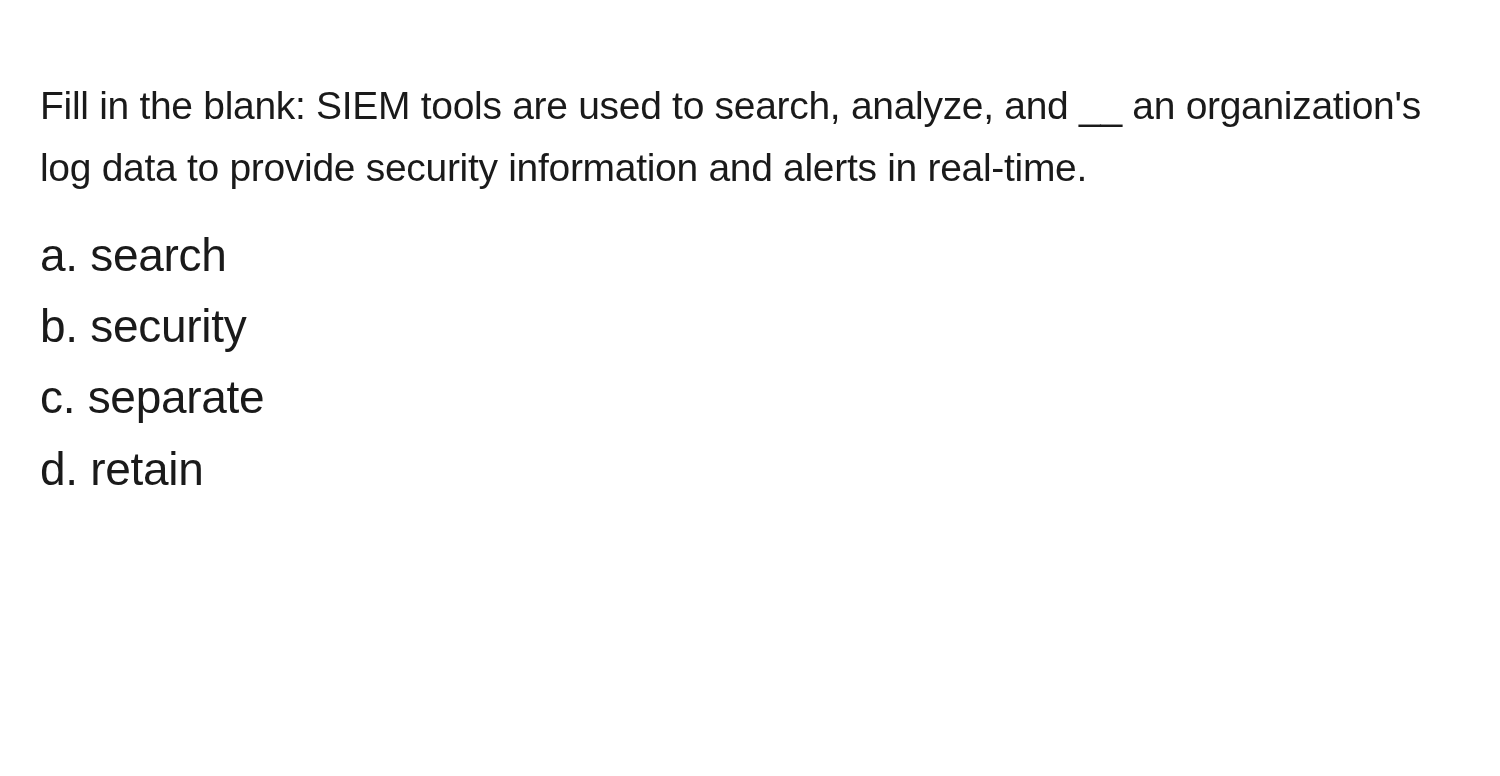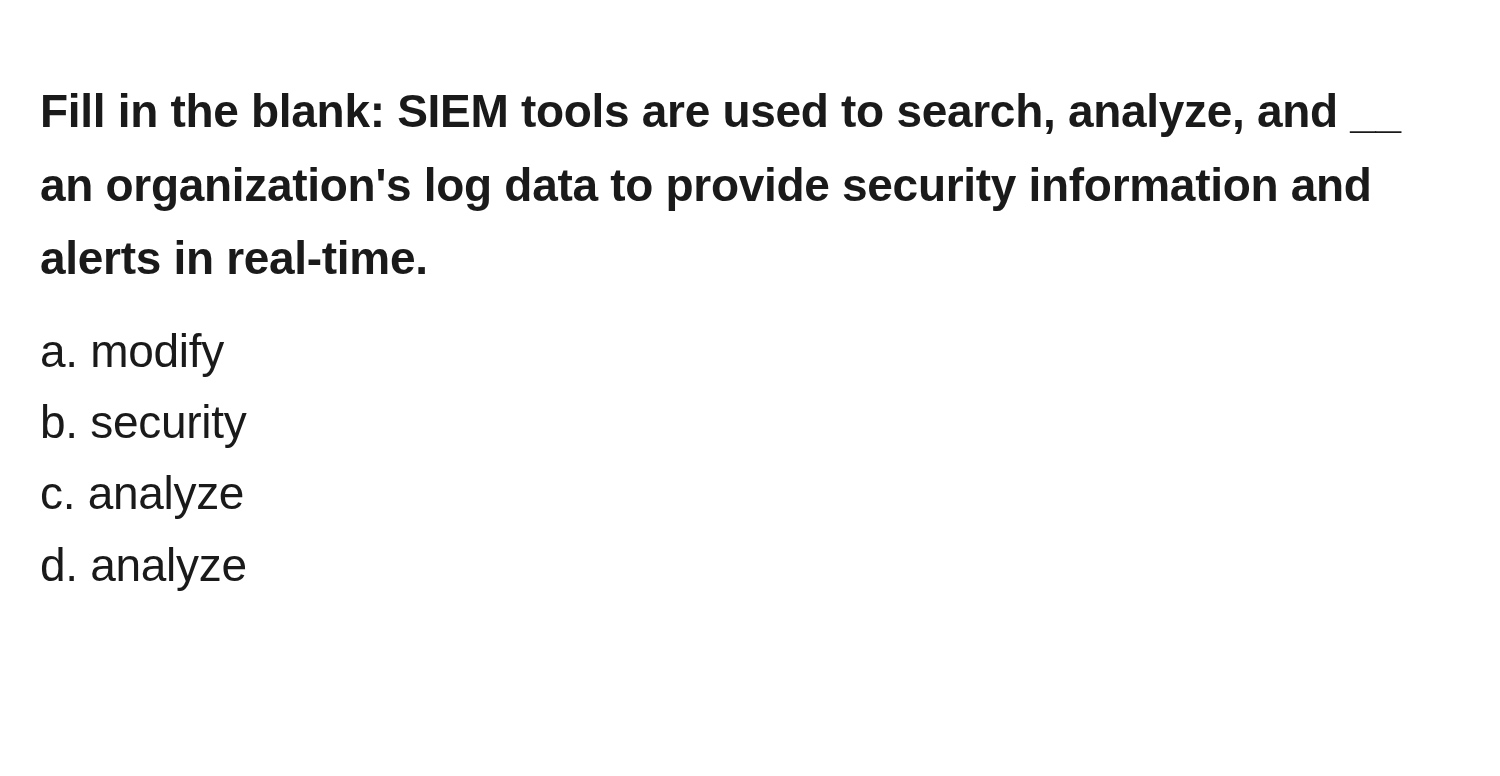--- a/index.html
+++ b/index.html
@@ -7,41 +7,41 @@
       padding: 0;
       font-family: -apple-system, BlinkMacSystemFont, "Segoe UI", Helvetica, Arial, sans-serif;
       background: #ffffff;
       color: #000000;
     }
     .container {
       padding: 75px 40px 40px 40px;
       max-width: 1400px;
     }
     .question {
-      font-size: 46px;
+      font-size: 39px;
       line-height: 1.6;
       color: #1a1a1a;
-      font-weight: 700;
+      font-weight: 400;
       letter-spacing: -0.3px;
     }
     .options {
       margin-top: 20px;
     }
     .option {
       font-size: 46px;
       line-height: 1.55;
       color: #1a1a1a;
       font-weight: 400;
       letter-spacing: -0.3px;
     }
   </style>
 </head>
 <body>
 
 <div class="container">
   <div class="question">Fill in the blank: SIEM tools are used to search, analyze, and __ an organization's log data to provide security information and alerts in real-time.</div>
   <div class="options">
-    <div class="option">a. modify</div>
+    <div class="option">a. search</div>
     <div class="option">b. security</div>
-    <div class="option">c. analyze</div>
-    <div class="option">d. analyze</div>
+    <div class="option">c. separate</div>
+    <div class="option">d. retain</div>
   </div>
 </div>
 
 </body></html>

